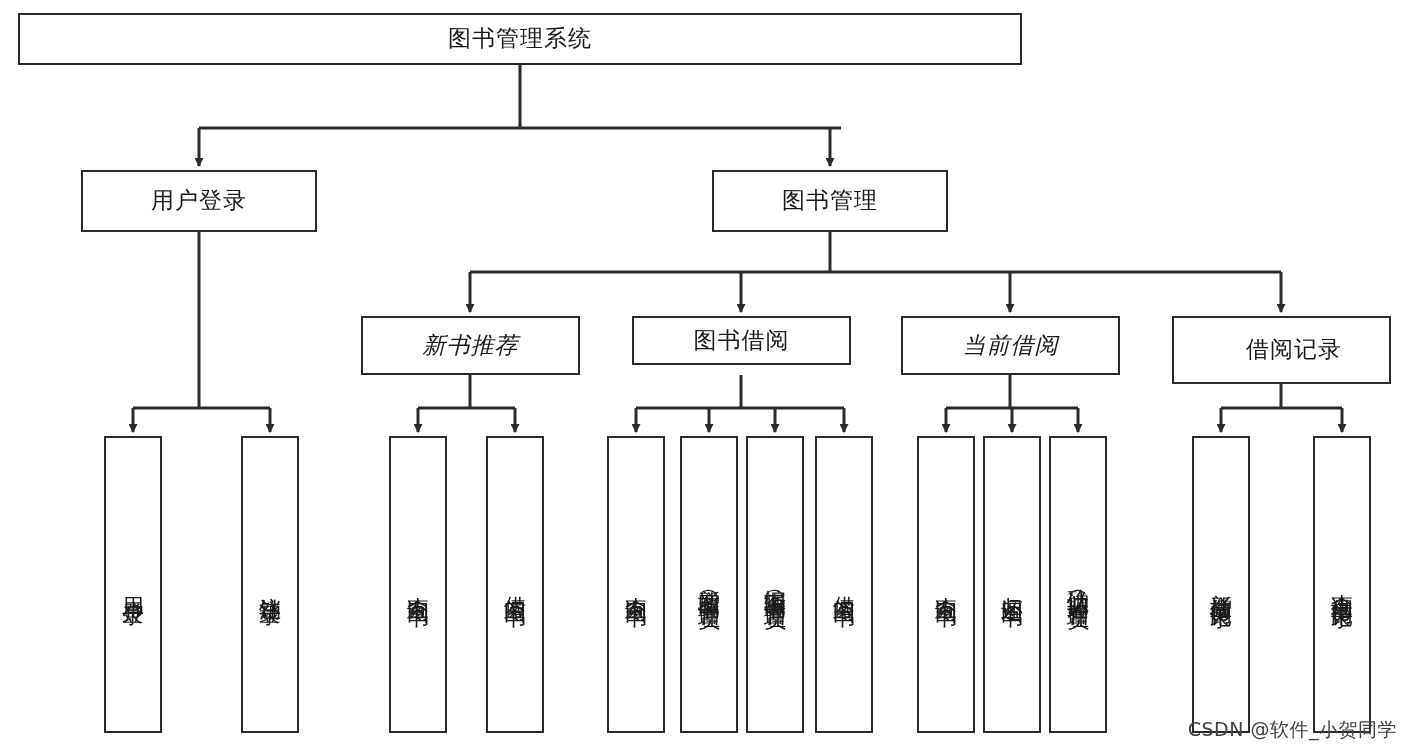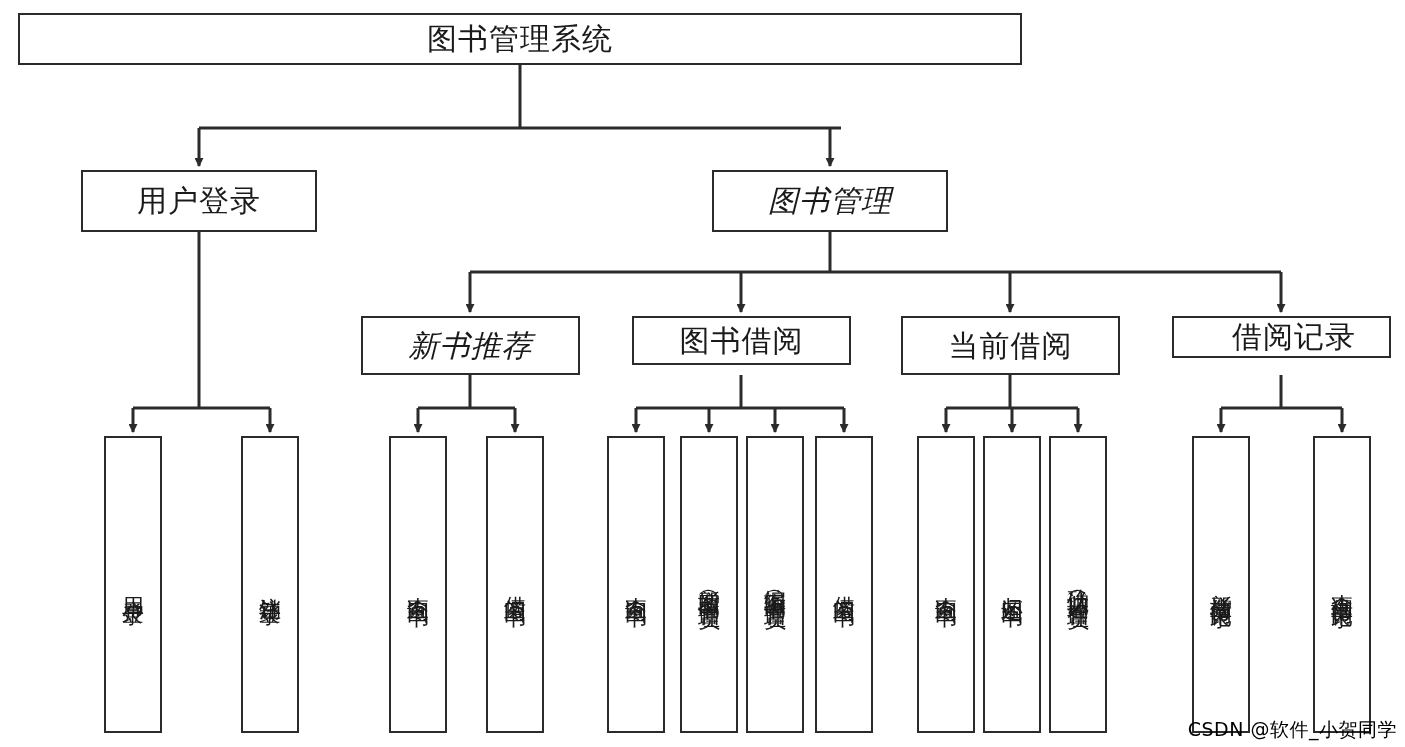--- a/index.html
+++ b/index.html
@@ -32,21 +32,21 @@
     background: #ffffff;
     border: 2px solid #2b2b2b;
     display: flex;
     align-items: center;
     justify-content: center;
     text-align: center;
     color: #1a1a1a;
     z-index: 2;
   }
   .node.horizontal {
-    font-size: 30px;
+    font-size: 23px;
     line-height: 1.2;
     letter-spacing: 1px;
   }
   .node.vertical {
     writing-mode: vertical-rl;
     text-orientation: upright;
     font-size: 22px;
     line-height: 1.28;
     letter-spacing: 3px;
     align-items: center;
@@ -128,34 +128,34 @@
     </g>
   </svg>
 
   <div class="node horizontal" style="left: 18px; top: 13px; width: 1004px; height: 52px; background: rgb(255, 255, 255); border-color: rgb(43, 43, 43); color: rgb(26, 26, 26);">
     <span class="label">图书管理系统</span>
   </div>
 
   <div class="node horizontal" style="left: 81px; top: 170px; width: 236px; height: 62px; background: rgb(255, 255, 255); border-color: rgb(43, 43, 43); color: rgb(26, 26, 26);">
     <span class="label">用户登录</span>
   </div>
-  <div class="node horizontal" style="left: 712px; top: 170px; width: 236px; height: 62px; background: rgb(255, 255, 255); border-color: rgb(43, 43, 43); color: rgb(26, 26, 26); font-style: italic;">
+  <div class="node horizontal" style="left: 712px; top: 170px; width: 236px; height: 62px; background: rgb(255, 255, 255); border-color: rgb(43, 43, 43); color: rgb(26, 26, 26);">
     <span class="label">图书管理</span>
   </div>
 
   <div class="node horizontal" style="left: 361px; top: 316px; width: 219px; height: 59px; background: rgb(255, 255, 255); border-color: rgb(43, 43, 43); color: rgb(26, 26, 26); font-style: italic;">
     <span class="label">新书推荐</span>
   </div>
   <div class="node horizontal" style="left: 632px; top: 316px; width: 219px; height: 49px; background: rgb(255, 255, 255); border-color: rgb(43, 43, 43); color: rgb(26, 26, 26);">
     <span class="label">图书借阅</span>
   </div>
-  <div class="node horizontal" style="left: 901px; top: 316px; width: 219px; height: 59px; background: rgb(255, 255, 255); border-color: rgb(43, 43, 43); color: rgb(26, 26, 26);">
+  <div class="node horizontal" style="left: 901px; top: 316px; width: 219px; height: 59px; background: rgb(255, 255, 255); border-color: rgb(43, 43, 43); color: rgb(26, 26, 26); font-style: italic;">
     <span class="label">当前借阅</span>
   </div>
-  <div class="node horizontal" style="left: 1172px; top: 316px; width: 219px; height: 42px; background: rgb(255, 255, 255); border-color: rgb(43, 43, 43); color: rgb(26, 26, 26); padding-left: 25px;">
+  <div class="node horizontal" style="left: 1172px; top: 316px; width: 219px; height: 68px; background: rgb(255, 255, 255); border-color: rgb(43, 43, 43); color: rgb(26, 26, 26); padding-left: 25px;">
     <span class="label">借阅记录</span>
   </div>
 
   <div class="node vertical" style="left: 104px; top: 436px; width: 58px; height: 297px; background: rgb(255, 255, 255); border-color: rgb(43, 43, 43); color: rgb(26, 26, 26);">
     <span class="label">用户登录</span>
   </div>
   <div class="node vertical" style="left: 241px; top: 436px; width: 58px; height: 297px; background: rgb(255, 255, 255); border-color: rgb(43, 43, 43); color: rgb(26, 26, 26);">
     <span class="label">注销登录</span>
   </div>
   <div class="node vertical" style="left: 389px; top: 436px; width: 58px; height: 297px; background: rgb(255, 255, 255); border-color: rgb(43, 43, 43); color: rgb(26, 26, 26);">
@@ -185,15 +185,15 @@
   <div class="node vertical" style="left: 1049px; top: 436px; width: 58px; height: 297px; background: rgb(255, 255, 255); border-color: rgb(43, 43, 43); color: rgb(26, 26, 26);">
     <span class="label">确认归还（管理员）</span>
   </div>
   <div class="node vertical" style="left: 1192px; top: 436px; width: 58px; height: 297px; background: rgb(255, 255, 255); border-color: rgb(43, 43, 43); color: rgb(26, 26, 26);">
     <span class="label">新增借阅记录</span>
   </div>
   <div class="node vertical" style="left: 1313px; top: 436px; width: 58px; height: 297px; background: rgb(255, 255, 255); border-color: rgb(43, 43, 43); color: rgb(26, 26, 26);">
     <span class="label">查询借阅记录</span>
   </div>
 
-  <div id="watermark" style="color: #000000;">CSDN @软件_小贺同学</div>
+  <div id="watermark" style="color: #404040;">CSDN @软件_小贺同学</div>
 
 </div>
 
 </body></html>

